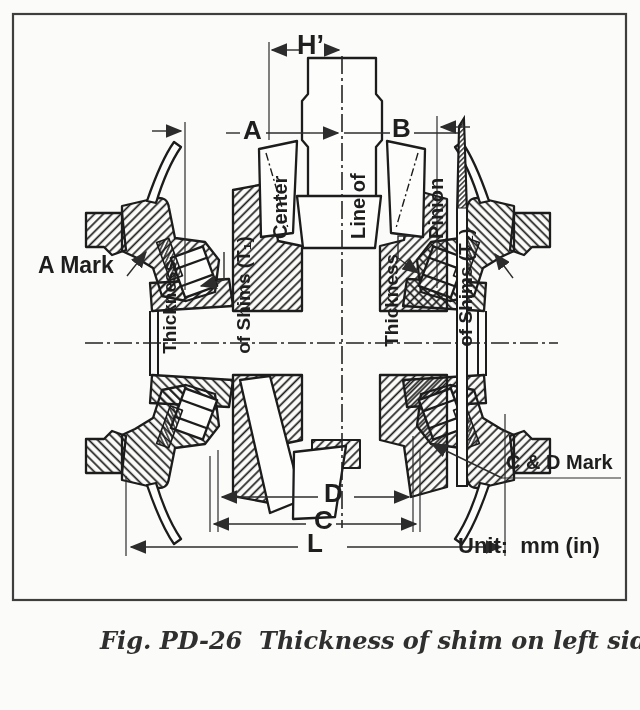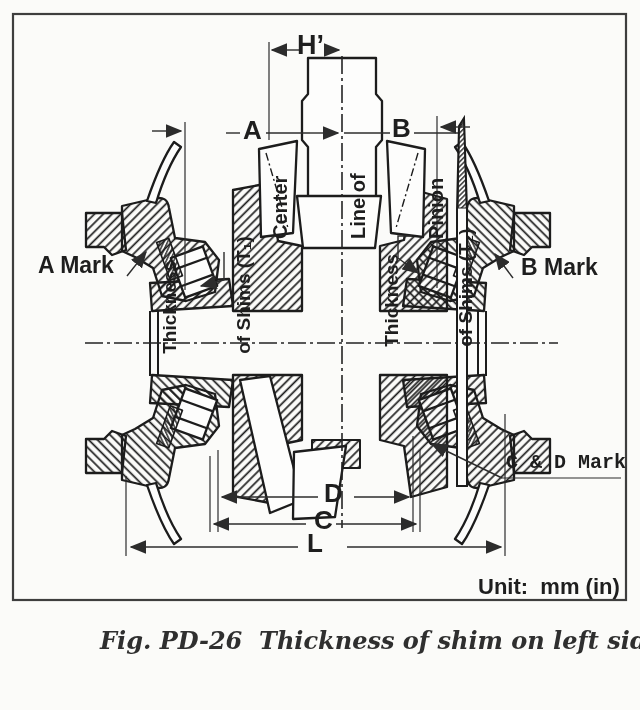--- a/index.html
+++ b/index.html
@@ -140,24 +140,23 @@
     <div>Thickness</div>
     <div>of Shims (T₁)</div>
   </div>
 
   <div class="lbl rot" style="left:345px;top:163px;width:170px;font-size:19px;transform:rotate(-90deg);">
     <div>Thickness</div>
     <div>of Shims (T₂)</div>
   </div>
 
   <div class="lbl" style="left:38px;top:253px;font-size:23px;">A Mark</div>
-  <div class="lbl" style="left:521px;top:255px;font-size:23px;">B Mark</div>
-  <div class="lbl" style="left:506px;top:452px;font-size:20px;font-family:Liberation Mono, monospace;">C &amp; D Mark</div>
+  <div class="lbl" style="left:506px;top:452px;font-size:20px;">C &amp; D Mark</div>
 
   <div class="lbl" style="left:324px;top:480px;font-size:26px;">D</div>
   <div class="lbl" style="left:314px;top:507px;font-size:26px;">C</div>
   <div class="lbl" style="left:307px;top:530px;font-size:26px;">L</div>
 
-  <div class="lbl" style="left:458px;top:575px;font-size:22px;margin-left:20px;">Unit:  mm (in)</div>
+  <div class="lbl" style="left:458px;top:534px;font-size:22px;">Unit:  mm (in)</div>
 
   <div class="caption" style="left:100px;top:626px;font-size:24px;">Fig. PD-26  Thickness of shim on left side</div>
 
 </div>
 
 </body></html>

